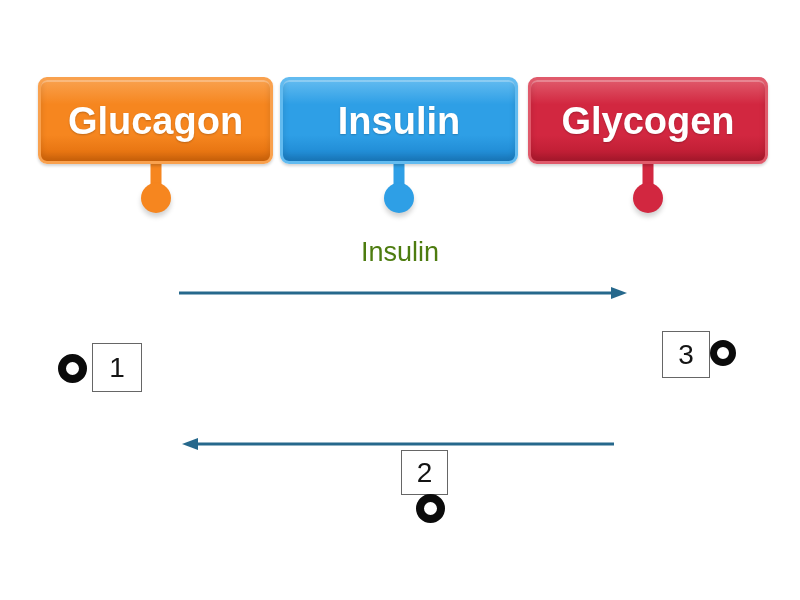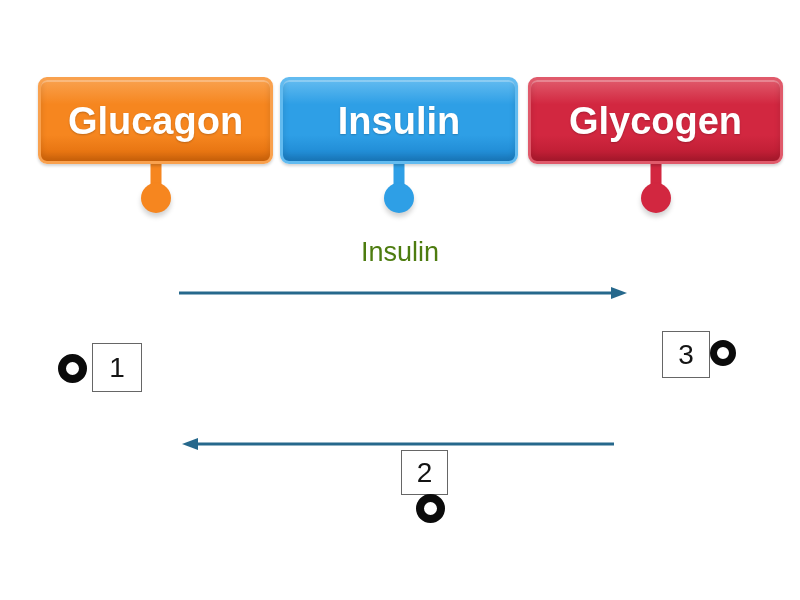--- a/index.html
+++ b/index.html
@@ -4,21 +4,21 @@
 <style>
   html,body{margin:0;padding:0;background:#ffffff;}
   .stage{
     position:relative;width:800px;height:600px;background:#ffffff;overflow:hidden;
     font-family:"Liberation Sans",sans-serif;color:var(--arrow,#26688C);
   }
   
   .tile{position:absolute;top:77px;height:87px;cursor:grab;}
   .tile.t1{left:38px;width:235px;}
   .tile.t2{left:280px;width:238px;}
-  .tile.t3{left:528px;width:240px;padding-left:15px;}
+  .tile.t3{left:528px;width:240px;}
   .tile-face{
     position:absolute;left:0;top:0;right:0;bottom:0;
     border-radius:9px;border:3px solid var(--cl);
     background:linear-gradient(180deg,var(--cl) 0%,var(--c) 30%,var(--c) 68%,var(--cd) 100%);
     box-shadow:inset 0 2px 0 rgba(255,255,255,.28), inset 0 -5px 6px rgba(0,0,0,.12), 0 2px 3px rgba(0,0,0,.18);
     display:flex;align-items:center;justify-content:center;box-sizing:border-box;
   }
   .tile-label{
     color:#ffffff;font-weight:bold;font-size:38px;line-height:1;
     text-shadow:0 1px 2px rgba(0,0,0,.22);

